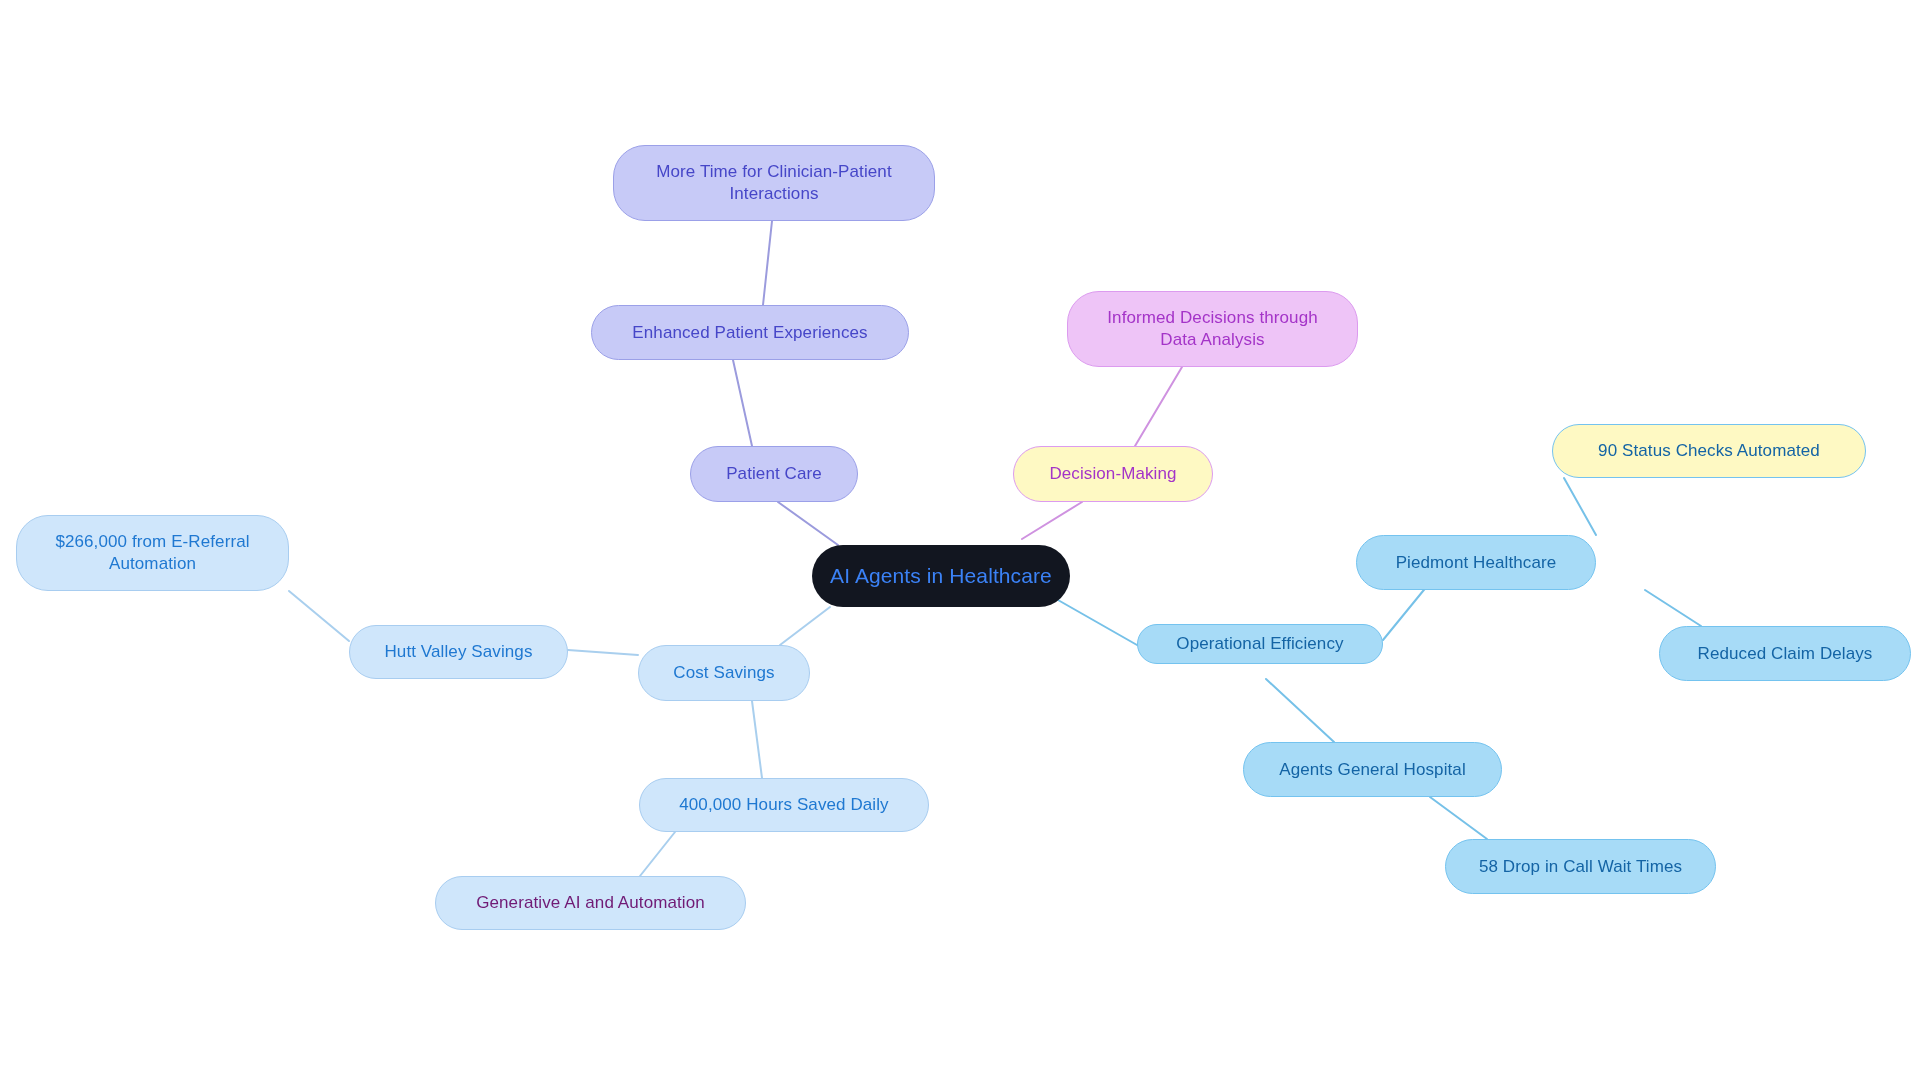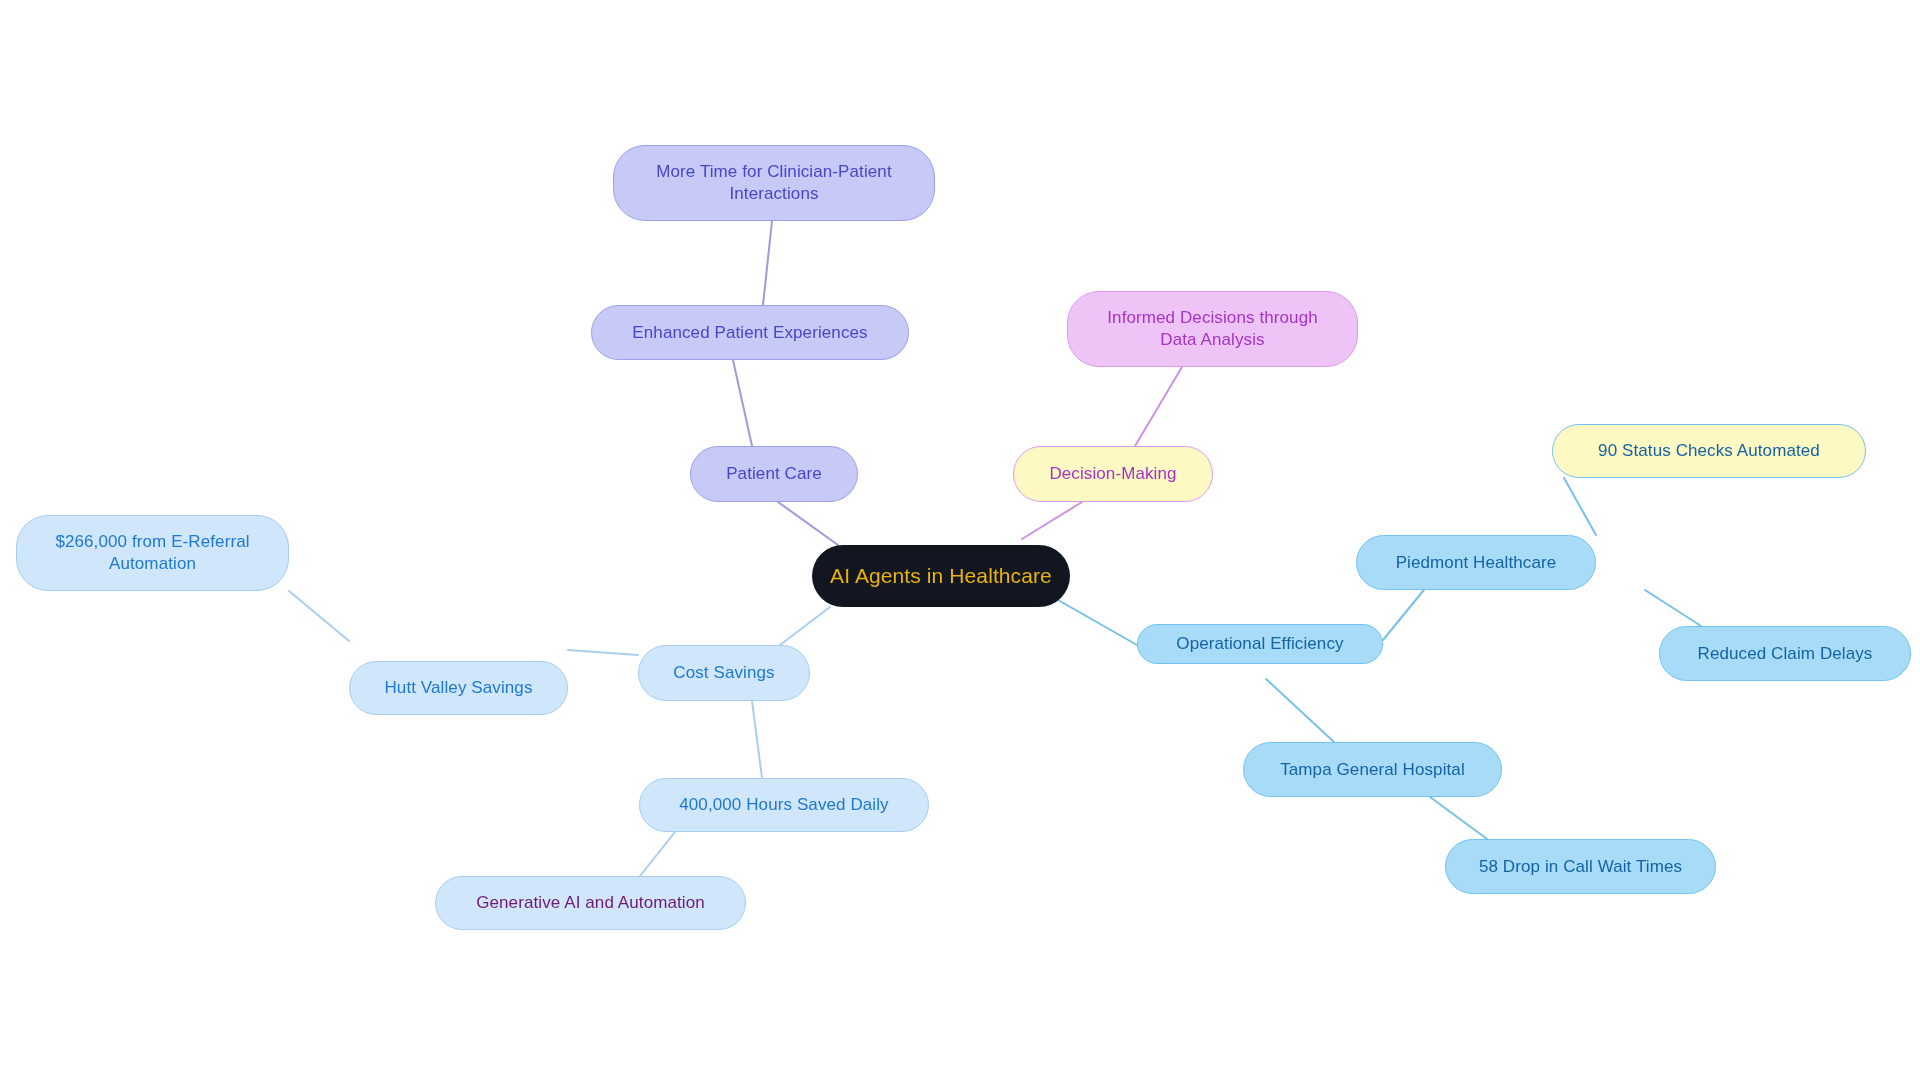--- a/index.html
+++ b/index.html
@@ -67,34 +67,34 @@
       <line x1="752" y1="701" x2="762" y2="778" stroke="#a9cfee" stroke-width="2" stroke-linecap="round"></line>
       <line x1="675" y1="832" x2="640" y2="876" stroke="#a9cfee" stroke-width="2" stroke-linecap="round"></line>
       <line x1="1058" y1="600" x2="1137" y2="645" stroke="#76c1e8" stroke-width="2" stroke-linecap="round"></line>
       <line x1="1383" y1="640" x2="1432" y2="580" stroke="#76c1e8" stroke-width="2" stroke-linecap="round"></line>
       <line x1="1596" y1="535" x2="1564" y2="478" stroke="#76c1e8" stroke-width="2" stroke-linecap="round"></line>
       <line x1="1645" y1="590" x2="1701" y2="626" stroke="#76c1e8" stroke-width="2" stroke-linecap="round"></line>
       <line x1="1266" y1="679" x2="1334" y2="742" stroke="#76c1e8" stroke-width="2" stroke-linecap="round"></line>
       <line x1="1430" y1="797" x2="1487" y2="839" stroke="#76c1e8" stroke-width="2" stroke-linecap="round"></line>
     </svg>
   <div id="node-layer">
-      <div class="node node-root" style="left: 812px; top: 545px; width: 258px; height: 62px; background: rgb(18, 22, 32); border-color: rgb(18, 22, 32); color: #eab308;"><span class="node-label">AI Agents in Healthcare</span></div>
+      <div class="node node-root" style="left: 812px; top: 545px; width: 258px; height: 62px; background: rgb(18, 22, 32); border-color: rgb(18, 22, 32); color: #3b82f6;"><span class="node-label">AI Agents in Healthcare</span></div>
       <div class="node" style="left: 690px; top: 446px; width: 168px; height: 56px; background: rgb(199, 202, 247); border-color: rgb(155, 160, 232); color: rgb(70, 70, 200); font-size: 17px;"><span class="node-label">Patient Care</span></div>
       <div class="node" style="left: 591px; top: 305px; width: 318px; height: 55px; background: rgb(199, 202, 247); border-color: rgb(155, 160, 232); color: rgb(70, 70, 200); font-size: 17px;"><span class="node-label">Enhanced Patient Experiences</span></div>
       <div class="node" style="left: 613px; top: 145px; width: 322px; height: 76px; background: rgb(199, 202, 247); border-color: rgb(155, 160, 232); color: rgb(70, 70, 200); font-size: 17px;"><span class="node-label">More Time for Clinician-Patient
 Interactions</span></div>
       <div class="node" style="left: 1013px; top: 446px; width: 200px; height: 56px; background: #fef9c3; border-color: rgb(220, 155, 239); color: rgb(164, 52, 200); font-size: 17px;"><span class="node-label">Decision-Making</span></div>
       <div class="node" style="left: 1067px; top: 291px; width: 291px; height: 76px; background: rgb(238, 196, 247); border-color: rgb(220, 155, 239); color: rgb(164, 52, 200); font-size: 17px;"><span class="node-label">Informed Decisions through
 Data Analysis</span></div>
       <div class="node" style="left: 638px; top: 645px; width: 172px; height: 56px; background: rgb(207, 230, 251); border-color: rgb(168, 205, 240); color: rgb(31, 120, 209); font-size: 17px;"><span class="node-label">Cost Savings</span></div>
-      <div class="node" style="left: 349px; top: 661px; width: 219px; height: 54px; background: rgb(207, 230, 251); border-color: rgb(168, 205, 240); color: rgb(31, 120, 209); font-size: 17px;"><span class="node-label">Hutt Valley Savings</span></div>
+      <div class="node" style="left: 349px; top: 625px; width: 219px; height: 54px; background: rgb(207, 230, 251); border-color: rgb(168, 205, 240); color: rgb(31, 120, 209); font-size: 17px;"><span class="node-label">Hutt Valley Savings</span></div>
       <div class="node" style="left: 16px; top: 515px; width: 273px; height: 76px; background: rgb(207, 230, 251); border-color: rgb(168, 205, 240); color: rgb(31, 120, 209); font-size: 17px;"><span class="node-label">$266,000 from E-Referral
 Automation</span></div>
       <div class="node" style="left: 639px; top: 778px; width: 290px; height: 54px; background: rgb(207, 230, 251); border-color: rgb(168, 205, 240); color: rgb(31, 120, 209); font-size: 17px;"><span class="node-label">400,000 Hours Saved Daily</span></div>
       <div class="node" style="left: 435px; top: 876px; width: 311px; height: 54px; background: rgb(207, 230, 251); border-color: rgb(168, 205, 240); color: #701a75; font-size: 17px;"><span class="node-label">Generative AI and Automation</span></div>
       <div class="node" style="left: 1137px; top: 624px; width: 246px; height: 40px; background: rgb(167, 219, 247); border-color: rgb(116, 195, 239); color: rgb(20, 100, 165); font-size: 17px;"><span class="node-label">Operational Efficiency</span></div>
       <div class="node" style="left: 1356px; top: 535px; width: 240px; height: 55px; background: rgb(167, 219, 247); border-color: rgb(116, 195, 239); color: rgb(20, 100, 165); font-size: 17px;"><span class="node-label">Piedmont Healthcare</span></div>
       <div class="node" style="left: 1552px; top: 424px; width: 314px; height: 54px; background: #fef9c3; border-color: rgb(116, 195, 239); color: rgb(20, 100, 165); font-size: 17px;"><span class="node-label">90 Status Checks Automated</span></div>
       <div class="node" style="left: 1659px; top: 626px; width: 252px; height: 55px; background: rgb(167, 219, 247); border-color: rgb(116, 195, 239); color: rgb(20, 100, 165); font-size: 17px;"><span class="node-label">Reduced Claim Delays</span></div>
-      <div class="node" style="left: 1243px; top: 742px; width: 259px; height: 55px; background: rgb(167, 219, 247); border-color: rgb(116, 195, 239); color: rgb(20, 100, 165); font-size: 17px;"><span class="node-label">Tampa General Hospital</span></div>
+      <div class="node" style="left: 1243px; top: 742px; width: 259px; height: 55px; background: rgb(167, 219, 247); border-color: rgb(116, 195, 239); color: rgb(20, 100, 165); font-size: 17px;"><span class="node-label">Agents General Hospital</span></div>
       <div class="node" style="left: 1445px; top: 839px; width: 271px; height: 55px; background: rgb(167, 219, 247); border-color: rgb(116, 195, 239); color: rgb(20, 100, 165); font-size: 17px;"><span class="node-label">58 Drop in Call Wait Times</span></div>
     </div>
 </div>
 
 </body></html>

